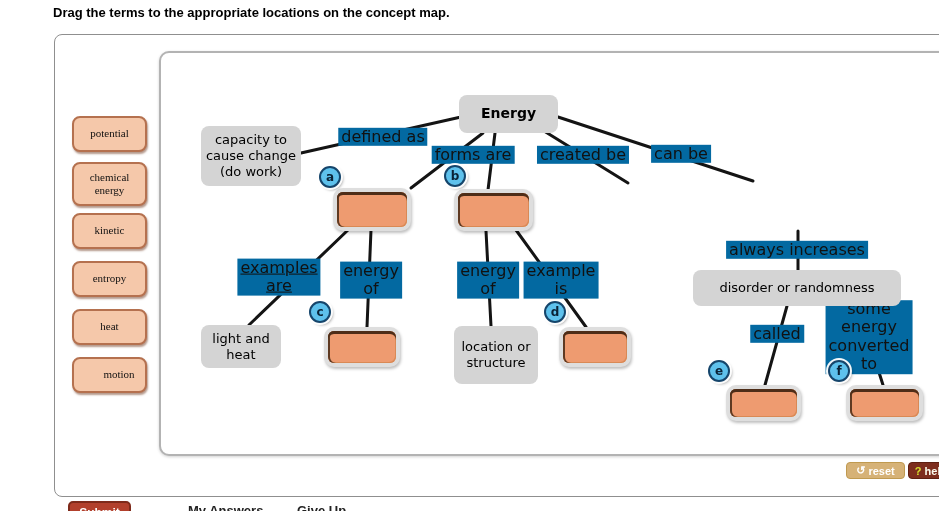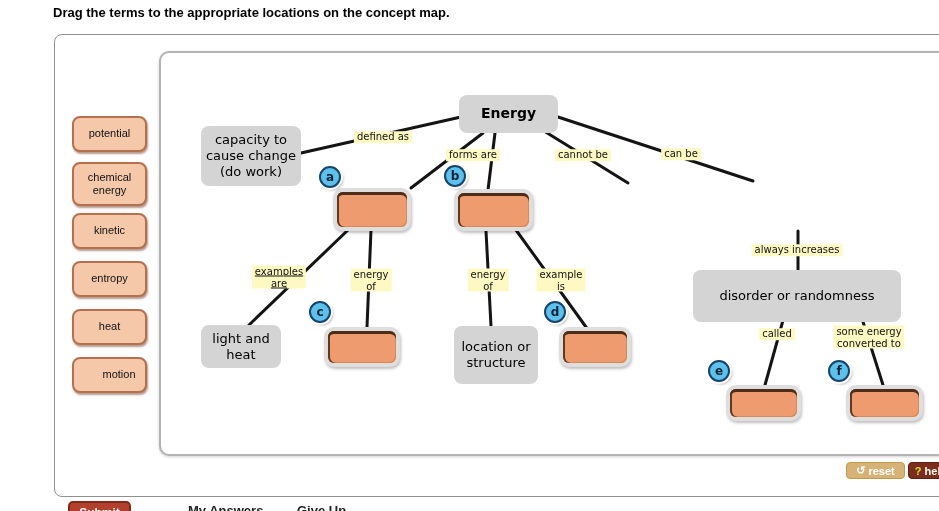--- a/index.html
+++ b/index.html
@@ -8,36 +8,36 @@
   .page { position:relative; width:939px; height:511px;margin-left:48px; }
 
   .title { position:absolute; left:5px; top:5px; font-size:13px; font-weight:bold; color:#000; }
 
   .outer { position:absolute; left:6px; top:34px; width:928px; height:463px;
     background:#fff; border:1px solid #8f8f8f; border-radius:8px; }
 
   
   .chip { position:absolute; left:17px; width:75px; display:flex; align-items:center; justify-content:center;
     text-align:center; background:#f5c8aa; border:2px solid #b5714f; border-radius:8px;
-    font-family:Liberation Sans, sans-serif; font-size:11px; color:#111; line-height:1.2;
+    font-family:Liberation Serif, serif; font-size:11px; color:#111; line-height:1.2;
     white-space:pre-line; box-shadow:1px 2px 2px rgba(120,70,45,0.55); cursor:grab; }
 
   
   .panel { position:absolute; left:104px; top:16px; width:797px; height:405px; background:#fff;
     border:2px solid #b3b3b3; border-radius:10px; box-shadow:0 1px 3px rgba(0,0,0,0.18);
     font-family:"DejaVu Sans", sans-serif; }
   .panel svg { position:absolute; left:0; top:0; z-index:1; }
 
   .gbox { position:absolute; z-index:2; background:#d4d4d4; border-radius:8px;
     display:flex; align-items:center; justify-content:center; text-align:center;
     font-size:13px; color:#000; line-height:1.22; white-space:pre-line; }
   .gbox.root { font-weight:bold; font-size:14px; }
 
-  .lbl { position:absolute; z-index:2; transform:translate(-50%,-50%); background:#fef9c3;
-    padding:0 3px; font-size:10px; color:#111; line-height:1.15; text-align:center;
+  .lbl { position:absolute; z-index:2; transform:translate(-50%,-50%); background:#0369a1;
+    padding:0 3px; font-size:16px; color:#111; line-height:1.15; text-align:center;
     white-space:pre-line; }
 
   .drop { position:absolute; z-index:2; background:#dedede; border-radius:10px; padding:4px;
     box-shadow:1px 2px 3px rgba(0,0,0,0.25); cursor:pointer; }
   .drop-inner { width:100%; height:100%; background:#ee9b70; border-radius:6px;
     box-shadow:inset 0 3px 0 #4e2d18, inset 2px 0 0 #5f3a22, inset -1px -1px 0 #d98955; }
 
   .badge { position:absolute; z-index:3; width:22px; height:22px; border-radius:50%;
     background:#5ec1ec; border:2px solid #15456b; color:#0a2236; font-weight:bold;
     font-size:12px; display:flex; align-items:center; justify-content:center;
@@ -91,40 +91,40 @@
         <line x1="187" y1="177" x2="88" y2="272"></line>
         <line x1="210" y1="177" x2="206" y2="274"></line>
         <line x1="325" y1="178" x2="330" y2="273"></line>
         <line x1="355" y1="177" x2="425" y2="274"></line>
         <line x1="626" y1="253" x2="604" y2="332"></line>
         <line x1="697" y1="253" x2="722" y2="332"></line>
       </svg>
 
       <span class="lbl" style="left:222px;top:84px;">defined as</span>
       <span class="lbl" style="left:312px;top:102px;">forms are</span>
-      <span class="lbl" style="left:422px;top:102px;">cannot be</span>
+      <span class="lbl" style="left:422px;top:102px;">created be</span>
       <span class="lbl" style="left:520px;top:101px;">can be</span>
       <span class="lbl" style="left:636px;top:197px;">always increases</span>
       <span class="lbl" style="left:118px;top:224px;text-decoration:underline;">examples
 are</span>
       <span class="lbl" style="left:210px;top:227px;">energy
 of</span>
       <span class="lbl" style="left:327px;top:227px;">energy
 of</span>
       <span class="lbl" style="left:400px;top:227px;">example
 is</span>
       <span class="lbl" style="left:616px;top:281px;">called</span>
       <span class="lbl" style="left:708px;top:284px;">some energy
 converted to</span>
 
       <div class="gbox root" style="left:298px;top:42px;width:99px;height:38px;">Energy</div>
       <div class="gbox" style="left:40px;top:73px;width:100px;height:60px;">capacity to
 cause change
 (do work)</div>
-      <div class="gbox" style="left:532px;top:217px;width:208px;height:52px;">disorder or randomness</div>
+      <div class="gbox" style="left:532px;top:217px;width:208px;height:36px;">disorder or randomness</div>
       <div class="gbox" style="left:40px;top:272px;width:80px;height:43px;">light and
 heat</div>
       <div class="gbox" style="left:293px;top:273px;width:84px;height:58px;">location or
 structure</div>
 
       <div class="drop" style="left:172px;top:135px;width:78px;height:43px;">
           <div class="drop-inner"></div>
         </div>
       <div class="drop" style="left:293px;top:136px;width:79px;height:42px;">
           <div class="drop-inner"></div>

